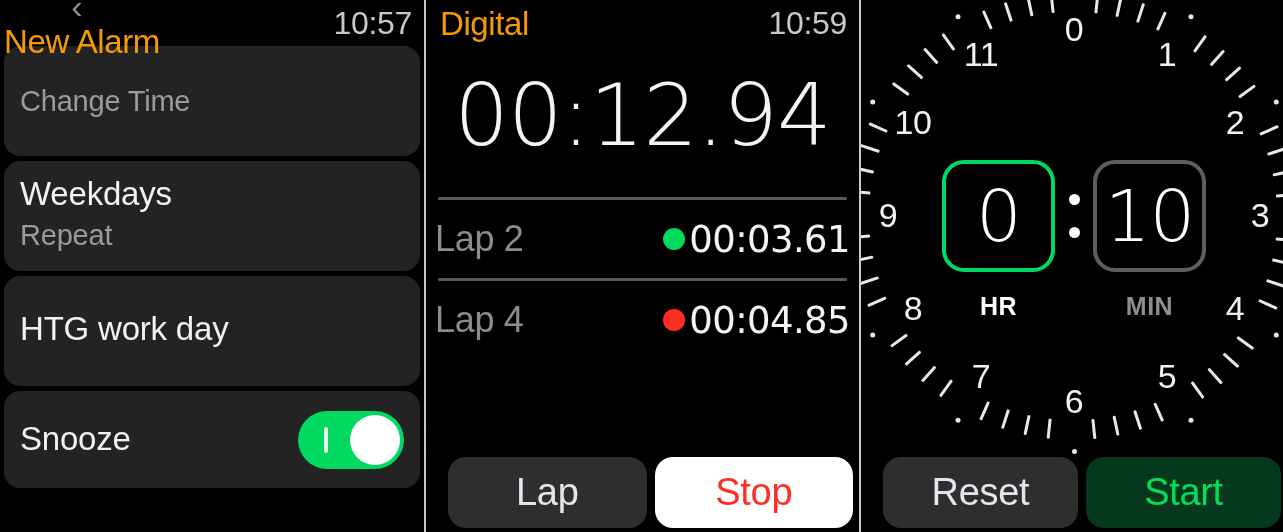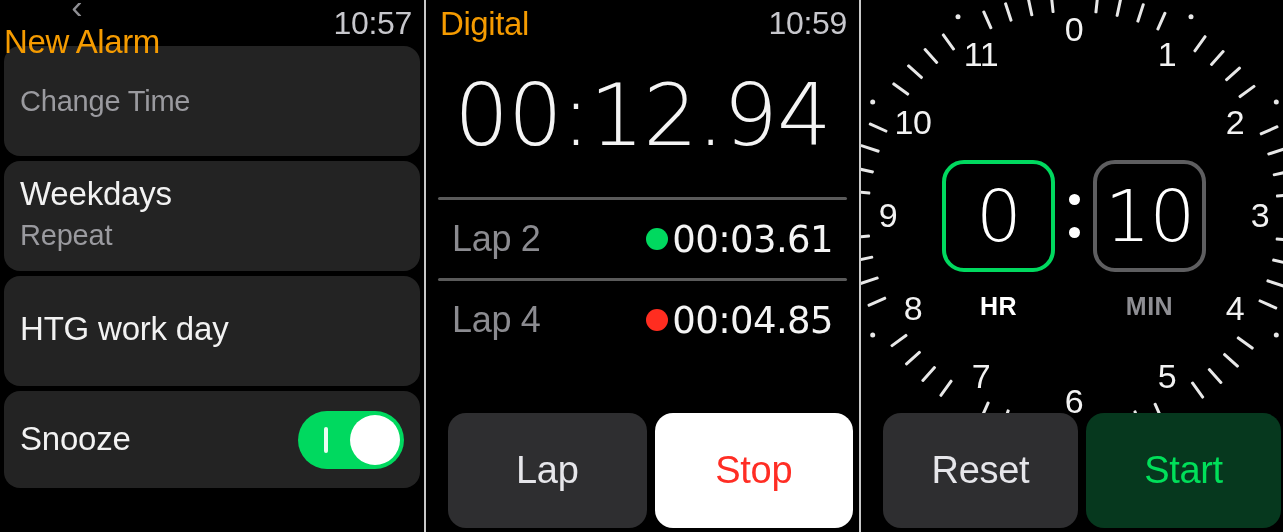--- a/index.html
+++ b/index.html
@@ -142,21 +142,21 @@
     height: 3px;
     background: #5a5a5a;
     margin: 0 12px;
     border-radius: 2px;
   }
   .sw-rule.first { margin-top: 39px; }
   .lap-row {
     height: 78px;
     display: flex;
     align-items: center;
-    padding: 0 26px;
+    padding: 0 9px;
   }
   .lap-name {
     color: #8b8b90;
     font-size: 36px;
     letter-spacing: -0.3px;
   }
   .lap-right {
     margin-left: auto;
     display: flex;
     align-items: center;
@@ -168,21 +168,21 @@
     color: #f4f4f4;
     font-size: 37px;
     letter-spacing: -0.6px;
     font-family: "DejaVu Sans", sans-serif;
   }
 
   
   .btn-bar {
     position: absolute;
     left: 16px; right: 0; bottom: 0;
-    height: 119px;
+    height: 75px;
     display: flex;
     gap: 8px;
     padding: 0 6px 4px 6px;
   }
   .btn {
     flex: 1 1 0;
     border-radius: 18px;
     display: flex;
     align-items: center;
     justify-content: center;

